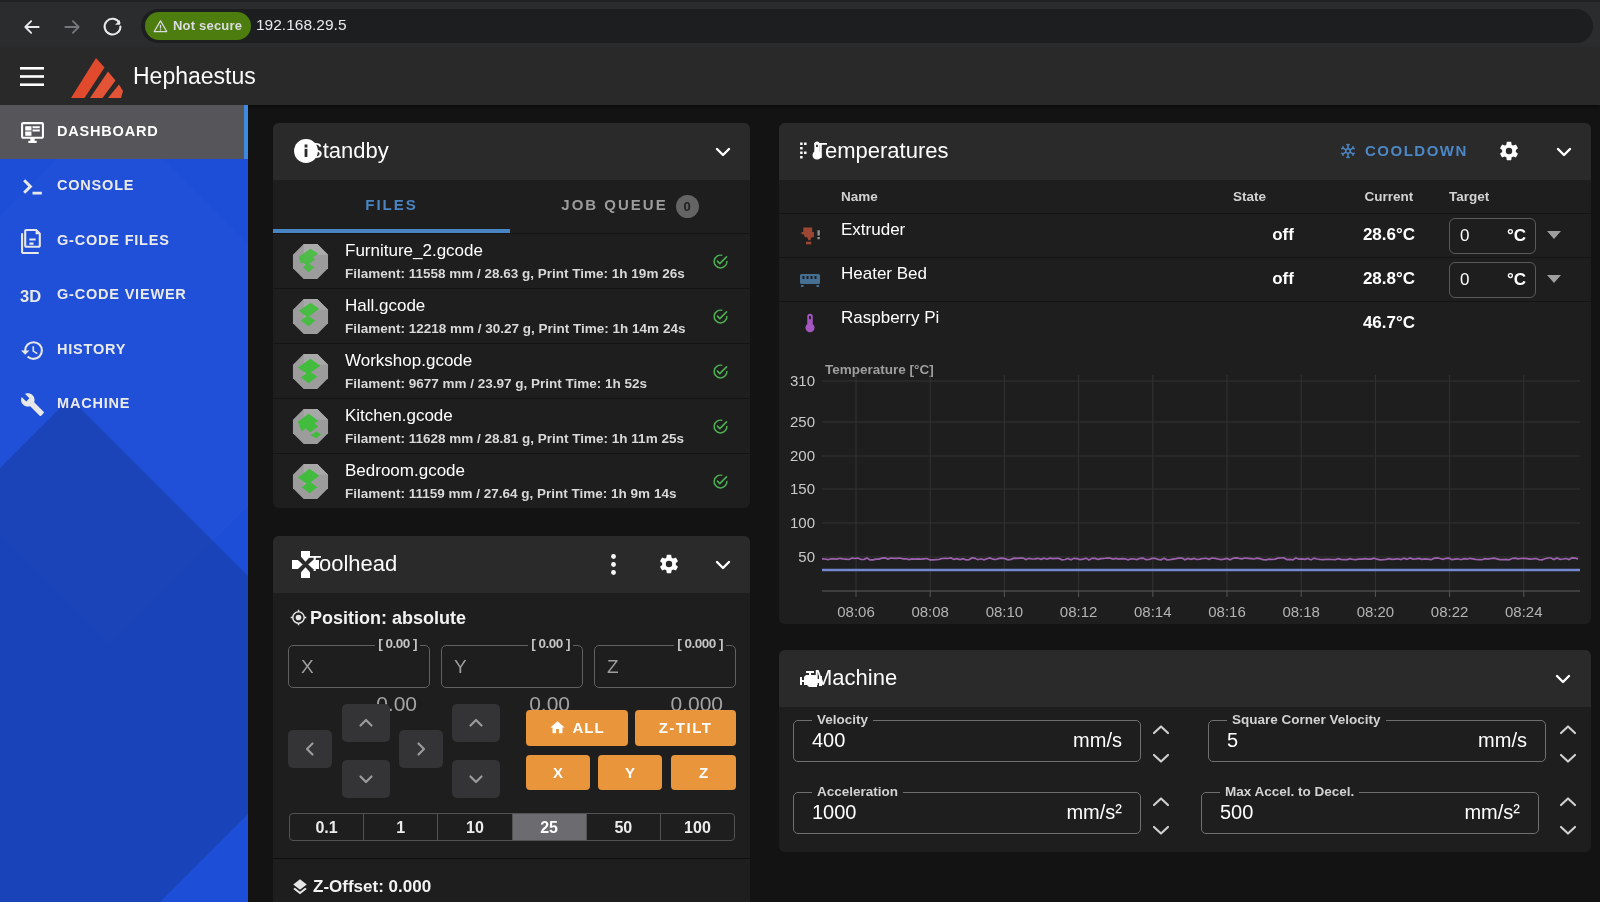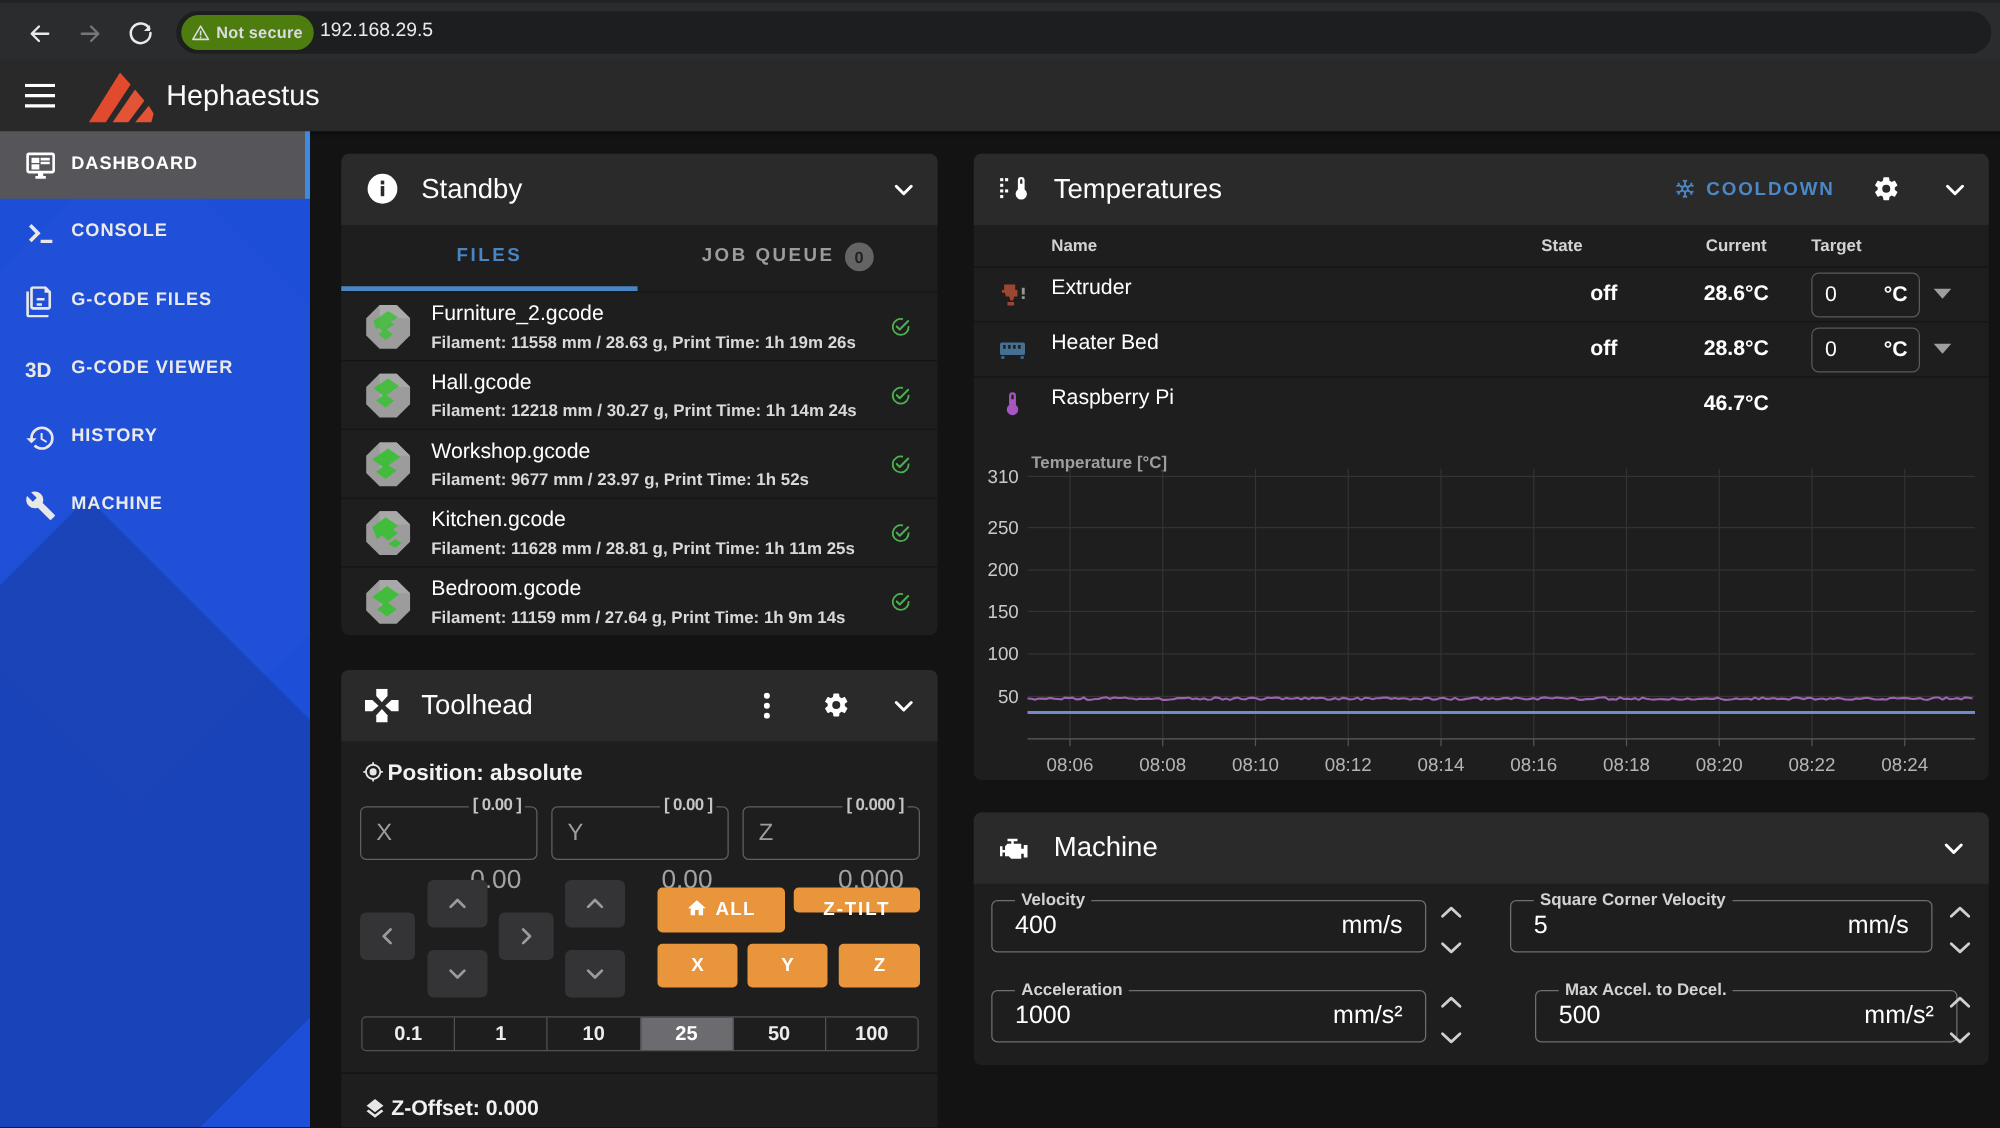--- a/index.html
+++ b/index.html
@@ -24,21 +24,21 @@
   #sidebar .pat2 { position:absolute; left:-140px; top:380px; width:420px; height:420px; background:rgba(0,0,0,0.14); transform:rotate(45deg); }
   .navitem { position:absolute; left:0; width:248px; height:54px; }
   .navitem.sel { background:#55555a; border-right:4px solid #3d8ae0; }
   .navitem .nlabel { position:absolute; left:57px; top:18px; font-size:14.5px; font-weight:700; letter-spacing:0.8px; color:#eaeaea; }
   .navitem.sel .nlabel { color:#ffffff; }
   .navitem svg { position:absolute; left:20px; top:15px; }
 
   
   .panel { position:absolute; background:#1e1e1e; border-radius:6px; }
   .phead { position:absolute; left:0; top:0; width:100%; height:57px; background:#2a2a2a; border-radius:6px 6px 0 0; }
-  .ptitle { position:absolute; left:64px; top:15px; font-size:22px; color:#fdfdfd; }
+  .ptitle { position:absolute; left:35px; top:15px; font-size:22px; color:#fdfdfd; }
   .chev { position:absolute; top:21px; }
 
   
   #p-standby { left:273px; top:123px; width:477px; height:385px; }
   .tabs { position:absolute; left:0; top:57px; width:100%; height:53px; }
   .tab-files { position:absolute; left:0; top:0; width:237px; height:49px; text-align:center; line-height:49px; color:#4a85c3; font-size:15px; font-weight:700; letter-spacing:2px; }
   .tab-queue { position:absolute; left:237px; top:0; width:240px; height:49px; line-height:49px; color:#9c9c9c; font-size:15px; font-weight:700; letter-spacing:2px; text-align:center;}
   .tab-underline { position:absolute; left:0; top:49px; width:237px; height:4px; background:#4a85c3; }
   .badge0 { display:inline-block; width:23px; height:23px; border-radius:50%; background:#646464; color:#212121; font-size:13px; font-weight:700; line-height:23px; text-align:center; letter-spacing:0; vertical-align:middle; margin-left:8px; }
   .frow { position:absolute; left:0; width:477px; height:55px; border-top:1px solid #141414; }
@@ -327,21 +327,21 @@
   <div class="jbtn" style="left:179px; top:168px; width:48px; height:38px;"><svg width="16" height="16" style="margin:11px 0 0 16px;" viewBox="0 0 16 16">
         <path fill="none" stroke="#9b9b9b" stroke-width="2.2" stroke-linecap="round" stroke-linejoin="round" d="M2.5 10.5L8 5l5.5 5.5"></path>
       </svg></div>
   <div class="jbtn" style="left:179px; top:224px; width:48px; height:38px;"><svg width="16" height="16" style="margin:11px 0 0 16px;" viewBox="0 0 16 16">
         <path fill="none" stroke="#9b9b9b" stroke-width="2.2" stroke-linecap="round" stroke-linejoin="round" d="M2.5 5.5L8 11l5.5-5.5"></path>
       </svg></div>
 
   <div class="obtn" style="left:253px; top:174px; width:102px; height:36px; font-size:15px; letter-spacing:1px; line-height:36px;"><svg width="17" height="17" viewBox="0 0 24 24" style="vertical-align:-3px; margin-right:6px;">
         <path fill="#fff" d="M10 20v-6h4v6h5v-8h3L12 3 2 12h3v8h5Z"></path>
       </svg>ALL</div>
-  <div class="obtn" style="left:362px; top:174px; width:101px; height:20px; font-size:15px; letter-spacing:1.5px; line-height:36px;">Z-TILT</div>
+  <div class="obtn" style="left:362px; top:174px; width:101px; height:36px; font-size:15px; letter-spacing:1.5px; line-height:36px;">Z-TILT</div>
   <div class="obtn" style="left:253px; top:219px; width:64px; height:35px; font-size:15px; line-height:35px;">X</div>
   <div class="obtn" style="left:325px; top:219px; width:64px; height:35px; font-size:15px; line-height:35px;">Y</div>
   <div class="obtn" style="left:398px; top:219px; width:65px; height:35px; font-size:15px; line-height:35px;">Z</div>
 
   <div id="stepseg">
     <div class="seg">0.1</div>
       <div class="seg">1</div>
       <div class="seg">10</div>
       <div class="seg sel">25</div>
       <div class="seg">50</div>
@@ -508,21 +508,21 @@
     <span class="flabel" style="left:18px;">Acceleration</span>
     <span class="mval">1000</span>
       <span class="munit">mm/s²</span>
   </div>
   <svg class="stp" width="20" height="13" style="left:372px; top:145px;">
       <path fill="none" stroke="#cfcfcf" stroke-width="2.2" stroke-linecap="round" stroke-linejoin="round" d="M3 10l7-6.5 7 6.5"></path>
     </svg>
   <svg class="stp" width="20" height="13" style="left:372px; top:174px;">
       <path fill="none" stroke="#cfcfcf" stroke-width="2.2" stroke-linecap="round" stroke-linejoin="round" d="M3 3l7 6.5 7-6.5"></path>
     </svg>
-  <div class="fieldset" style="left:449px; top:142px; width:338px; height:42px;">
+  <div class="fieldset" style="left:422px; top:142px; width:338px; height:42px;">
     <span class="flabel" style="left:18px;">Max Accel. to Decel.</span>
     <span class="mval">500</span>
       <span class="munit">mm/s²</span>
   </div>
   <svg class="stp" width="20" height="13" style="left:779px; top:145px;">
       <path fill="none" stroke="#cfcfcf" stroke-width="2.2" stroke-linecap="round" stroke-linejoin="round" d="M3 10l7-6.5 7 6.5"></path>
     </svg>
   <svg class="stp" width="20" height="13" style="left:779px; top:174px;">
       <path fill="none" stroke="#cfcfcf" stroke-width="2.2" stroke-linecap="round" stroke-linejoin="round" d="M3 3l7 6.5 7-6.5"></path>
     </svg>

